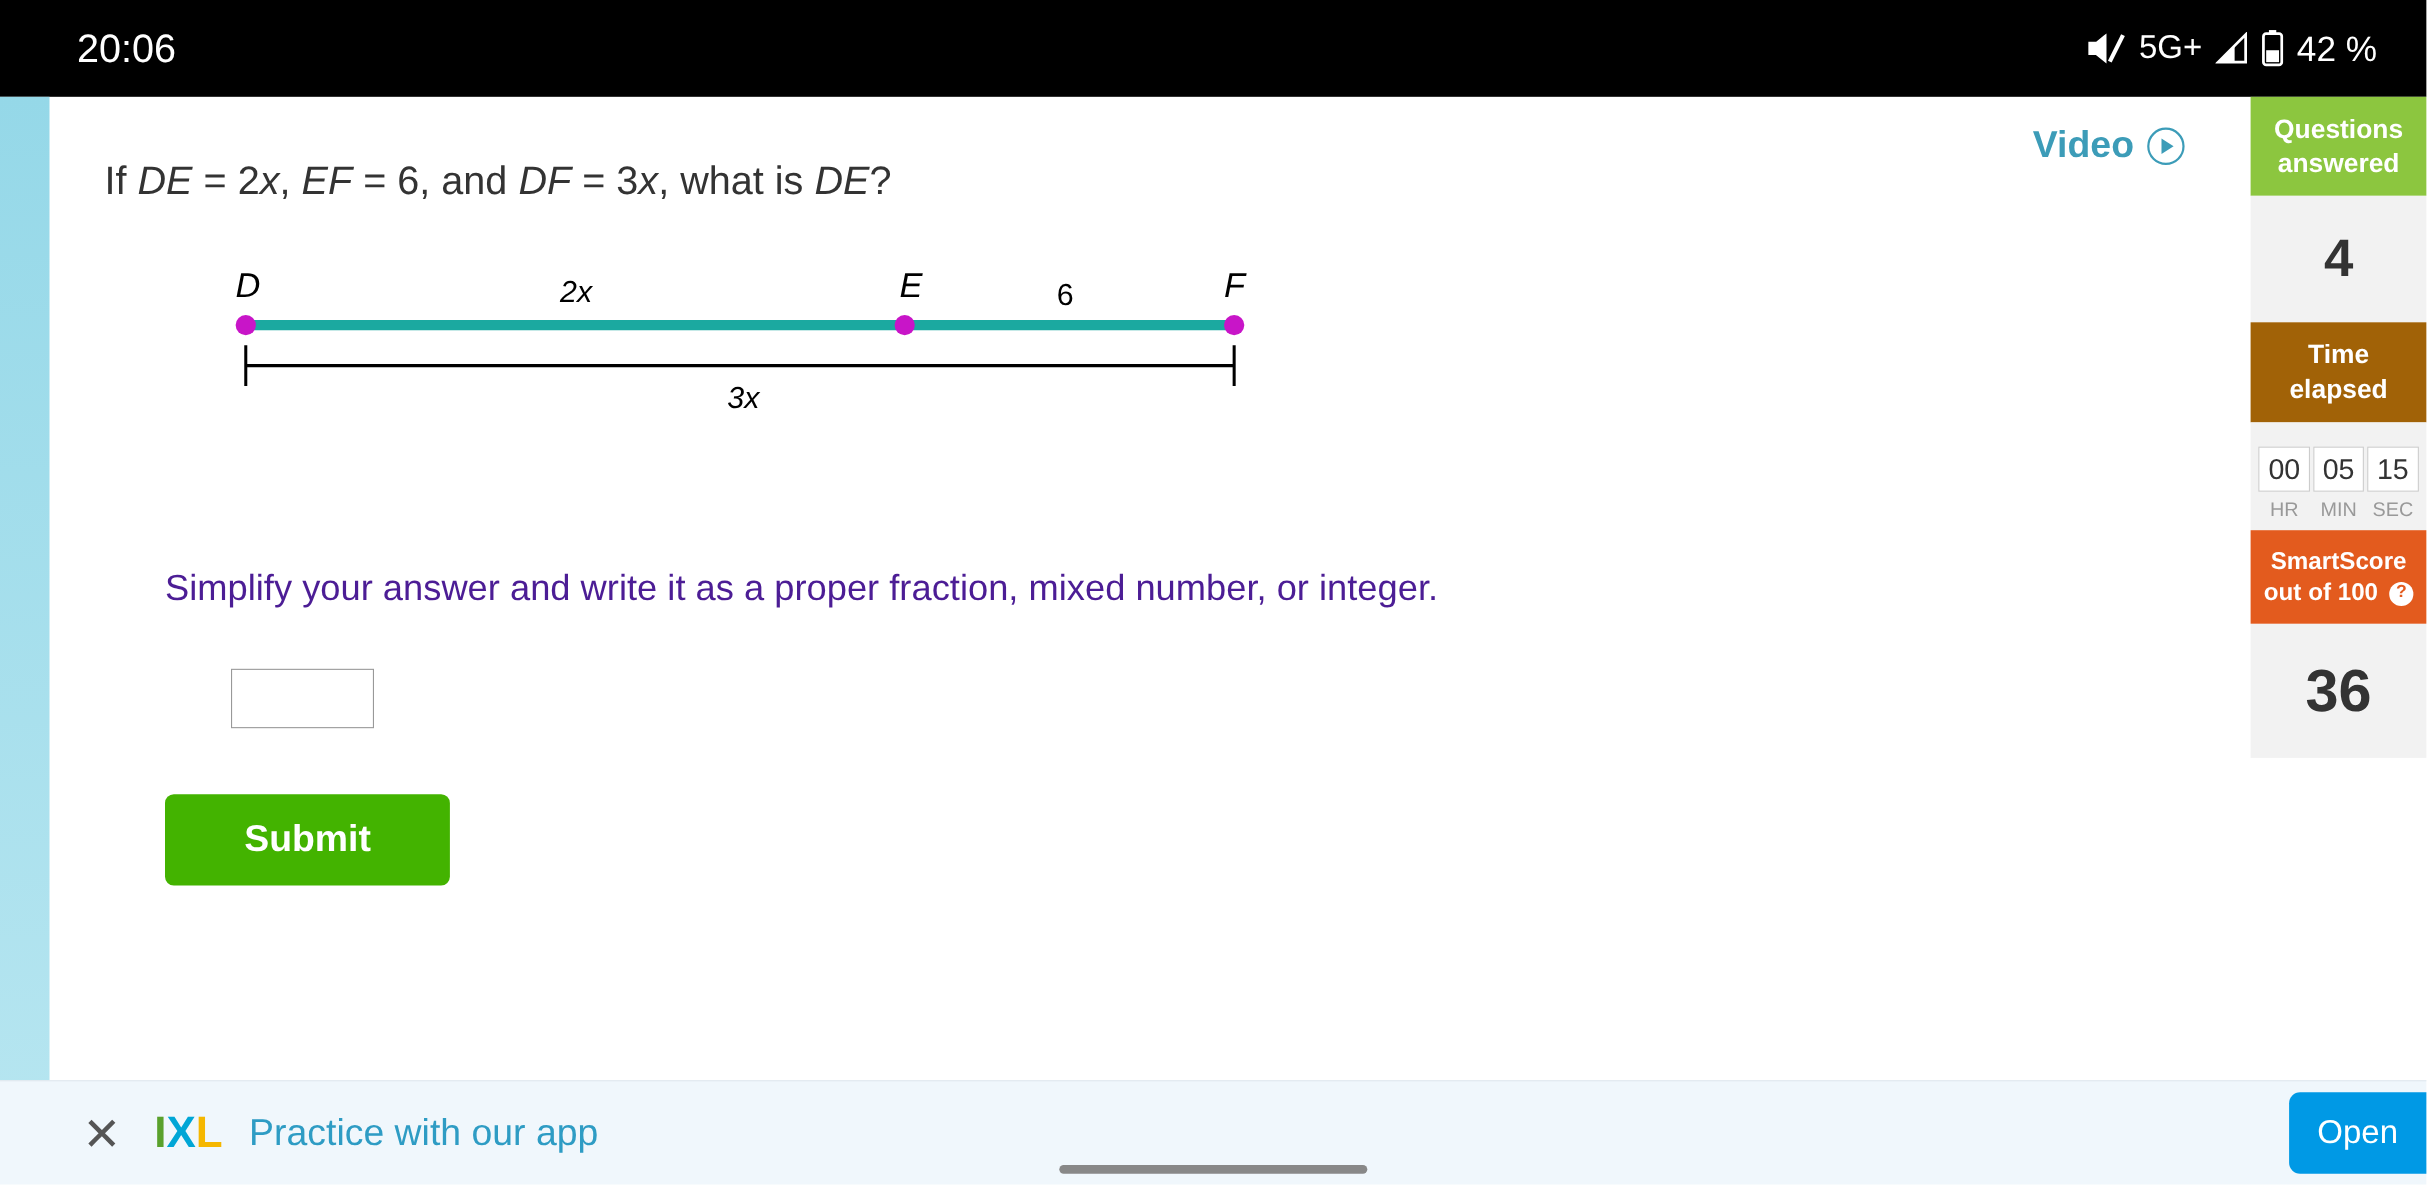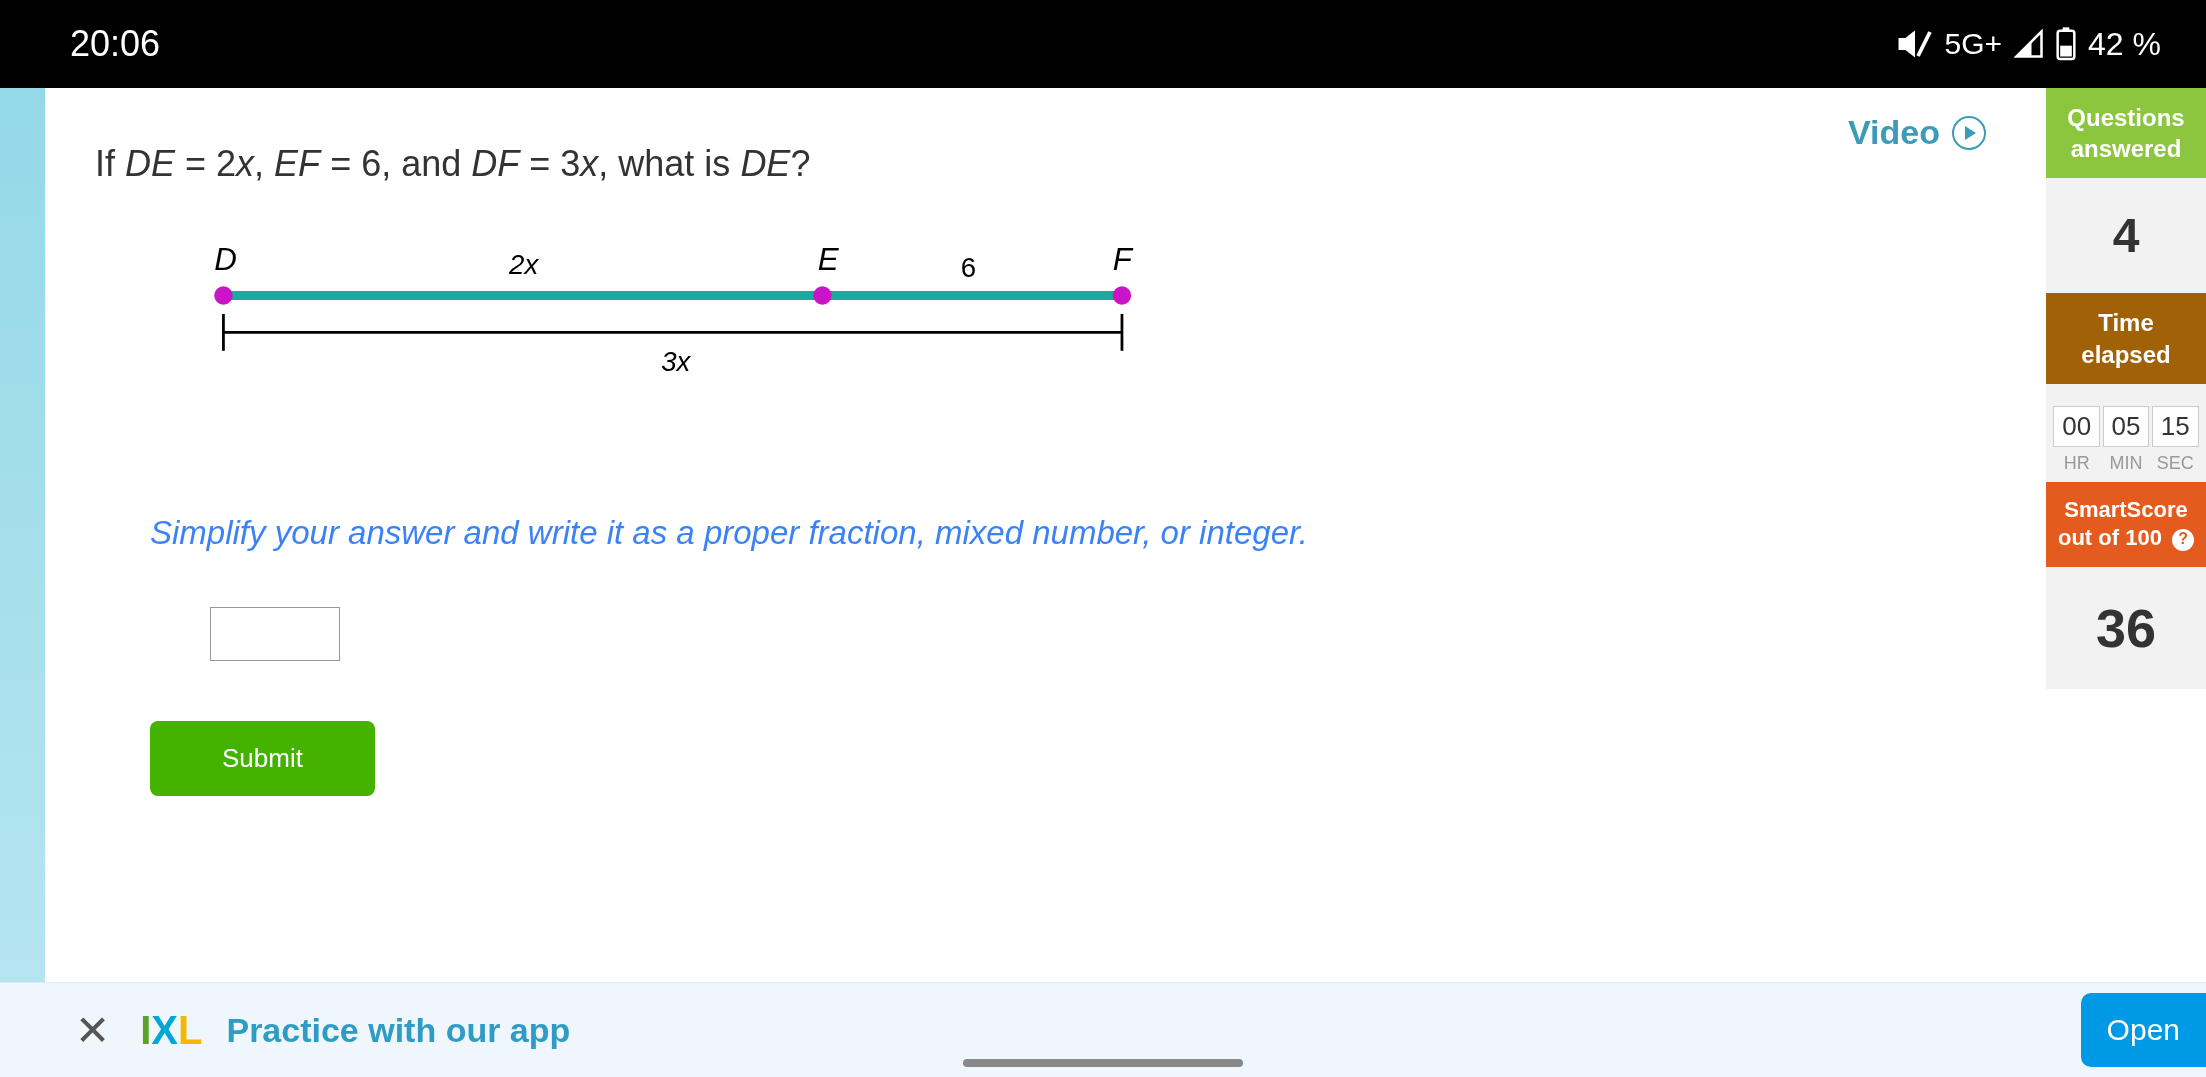--- a/index.html
+++ b/index.html
@@ -78,43 +78,42 @@
       margin-bottom: 50px;
     }
     .question-text .var { font-style: italic; }
     .diagram {
       margin-left: 110px;
       margin-bottom: 95px;
       width: 940px;
     }
     .instruction {
       font-size: 33px;
-      font-style: italic;
-      color: #3b82f6;
+      color: #4c1d95;
       margin-left: 55px;
       margin-bottom: 55px;
     }
     .answer-input {
       margin-left: 115px;
       width: 130px;
       height: 54px;
       border: 1px solid #999;
       font-size: 28px;
       padding: 0 8px;
     }
     .submit-btn {
       margin-top: 60px;
       margin-left: 55px;
       background: #43b300;
       color: #fff;
       border: none;
       border-radius: 8px;
       padding: 22px 72px;
-      font-size: 26px;
-      font-weight: 400;
+      font-size: 34px;
+      font-weight: 700;
       cursor: pointer;
     }
     .sidebar {
       width: 160px;
       flex-shrink: 0;
       display: flex;
       flex-direction: column;
     }
     .side-box {
       text-align: center;
@@ -198,21 +197,20 @@
       font-size: 40px;
       font-weight: 900;
       margin-right: 24px;
     }
     .ixl-i { color: #5aa12c; }
     .ixl-x { color: #00a6d6; }
     .ixl-l { color: #f5b700; }
     .footer-text {
       color: #2e9cc4;
       font-size: 34px;
-      font-weight: bold;
     }
     .open-btn {
       margin-left: auto;
       background: #0099e5;
       color: #fff;
       padding: 20px 26px;
       border-radius: 10px 0 0 10px;
       font-size: 30px;
       cursor: pointer;
       margin-right: -30px;

